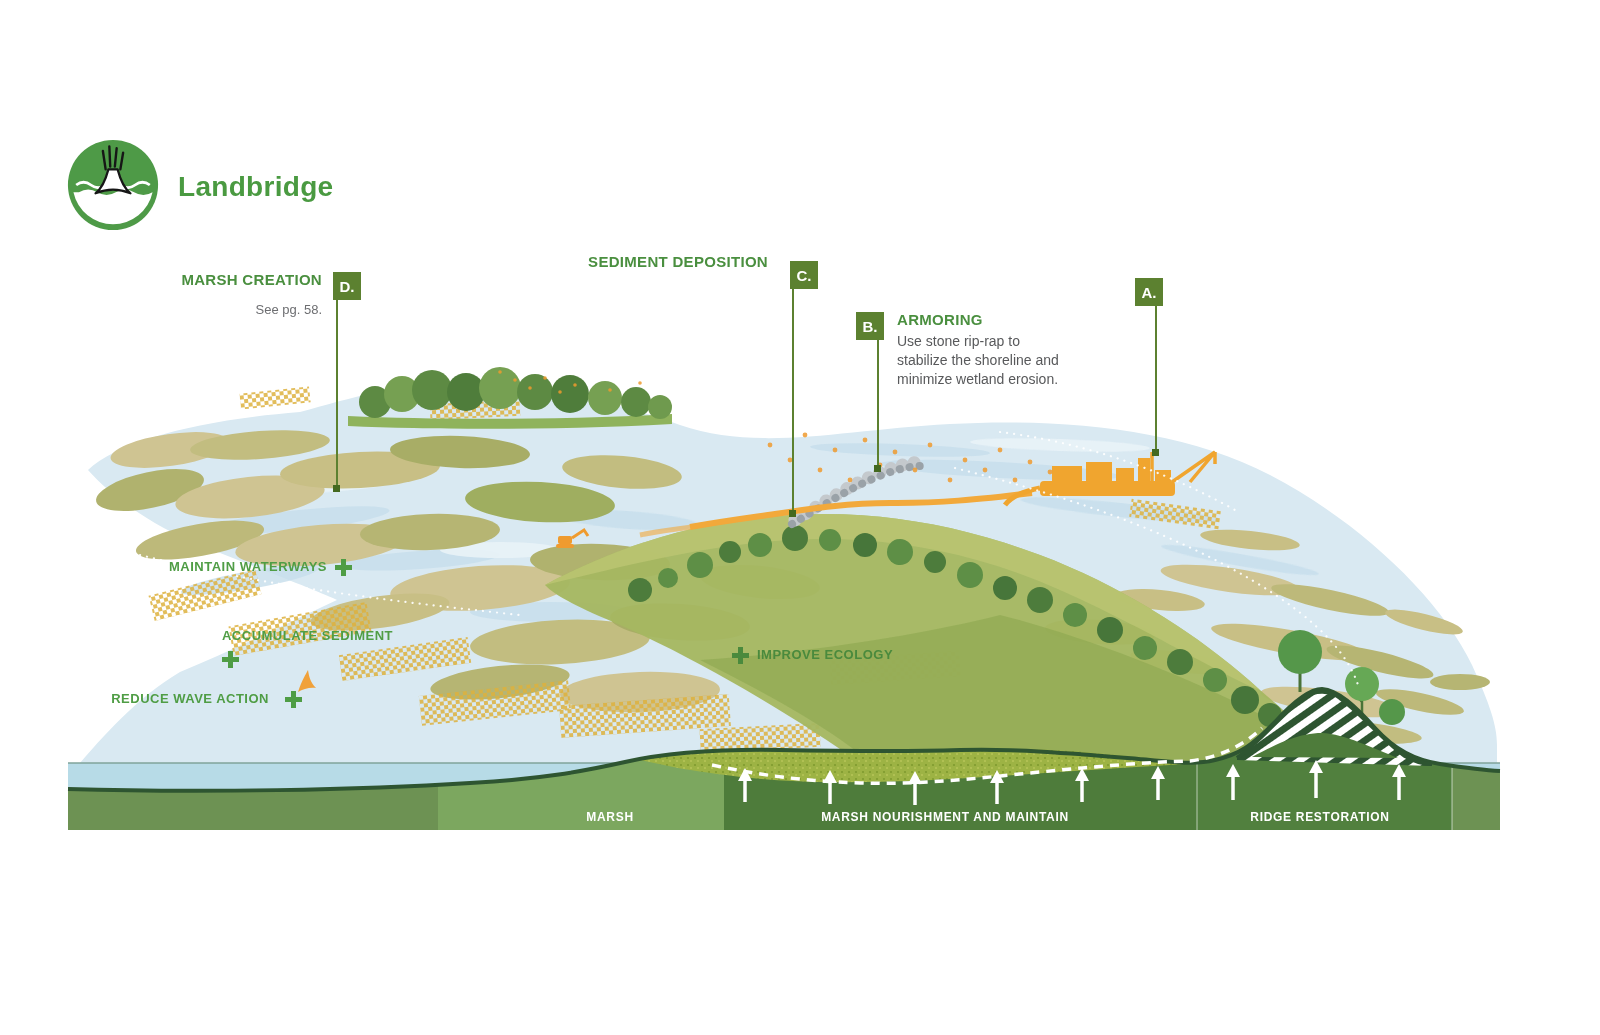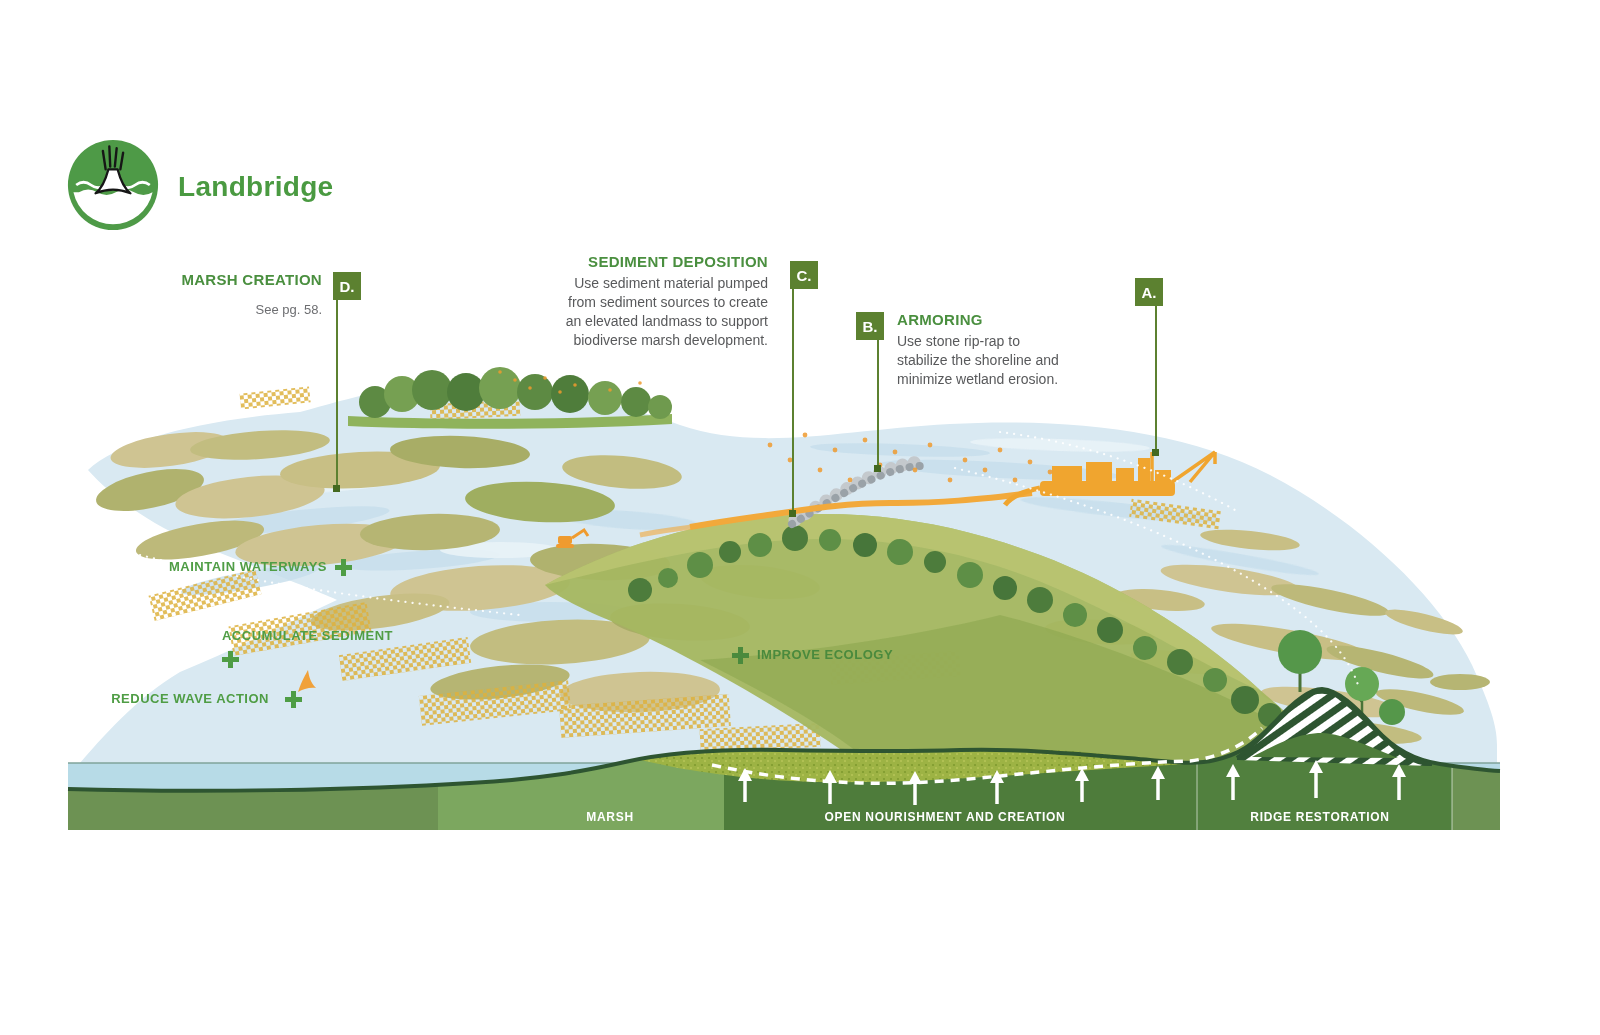--- a/index.html
+++ b/index.html
@@ -331,26 +331,20 @@
   <div class="ann right" style="right:1278px;top:271px;">
     <div class="ann-title">MARSH CREATION</div>
     <div class="ann-sub">See pg. 58.</div>
   </div>
   <div class="badge" style="left:333px;top:272px;">D.</div>
   <div class="leader" style="left:336px;top:300px;height:188px;"></div>
   <div class="leader-dot" style="left:333px;top:485px;"></div>
 
   <div class="ann right" style="right:832px;top:253px;">
     <div class="ann-title">SEDIMENT DEPOSITION</div>
-    <div style="margin-top:4px;">
-      <div class="ann-line">Use sediment material pumped</div>
-      <div class="ann-line">from sediment sources to create</div>
-      <div class="ann-line">an elevated landmass to support</div>
-      <div class="ann-line">biodiverse marsh development.</div>
-    </div>
   </div>
   <div class="badge" style="left:790px;top:261px;">C.</div>
   <div class="leader" style="left:792px;top:289px;height:224px;"></div>
   <div class="leader-dot" style="left:789px;top:510px;"></div>
 
   <div class="ann" style="left:897px;top:311px;">
     <div class="ann-title">ARMORING</div>
     <div style="margin-top:4px;">
       <div class="ann-line">Use stone rip-rap to</div>
       <div class="ann-line">stabilize the shoreline and</div>
@@ -377,16 +371,16 @@
     <span class="benefit-label">REDUCE WAVE ACTION</span>
     <span class="plus"></span>
   </div>
   <div class="benefit" style="left:732px;top:647px;">
     <span class="plus dark"></span>
     <span class="benefit-label dark">IMPROVE ECOLOGY</span>
   </div>
 
   <div class="section-label" style="left:236px;top:810px;margin-top:24px;">OPEN WATER</div>
   <div class="section-label" style="left:610px;top:810px;">MARSH</div>
-  <div class="section-label" style="left:945px;top:810px;">OPEN NOURISHMENT AND CREATION</div>
+  <div class="section-label" style="left:945px;top:810px;">MARSH NOURISHMENT AND MAINTAIN</div>
   <div class="section-label" style="left:1320px;top:810px;">RIDGE RESTORATION</div>
 
 </div>
 
 </body></html>

